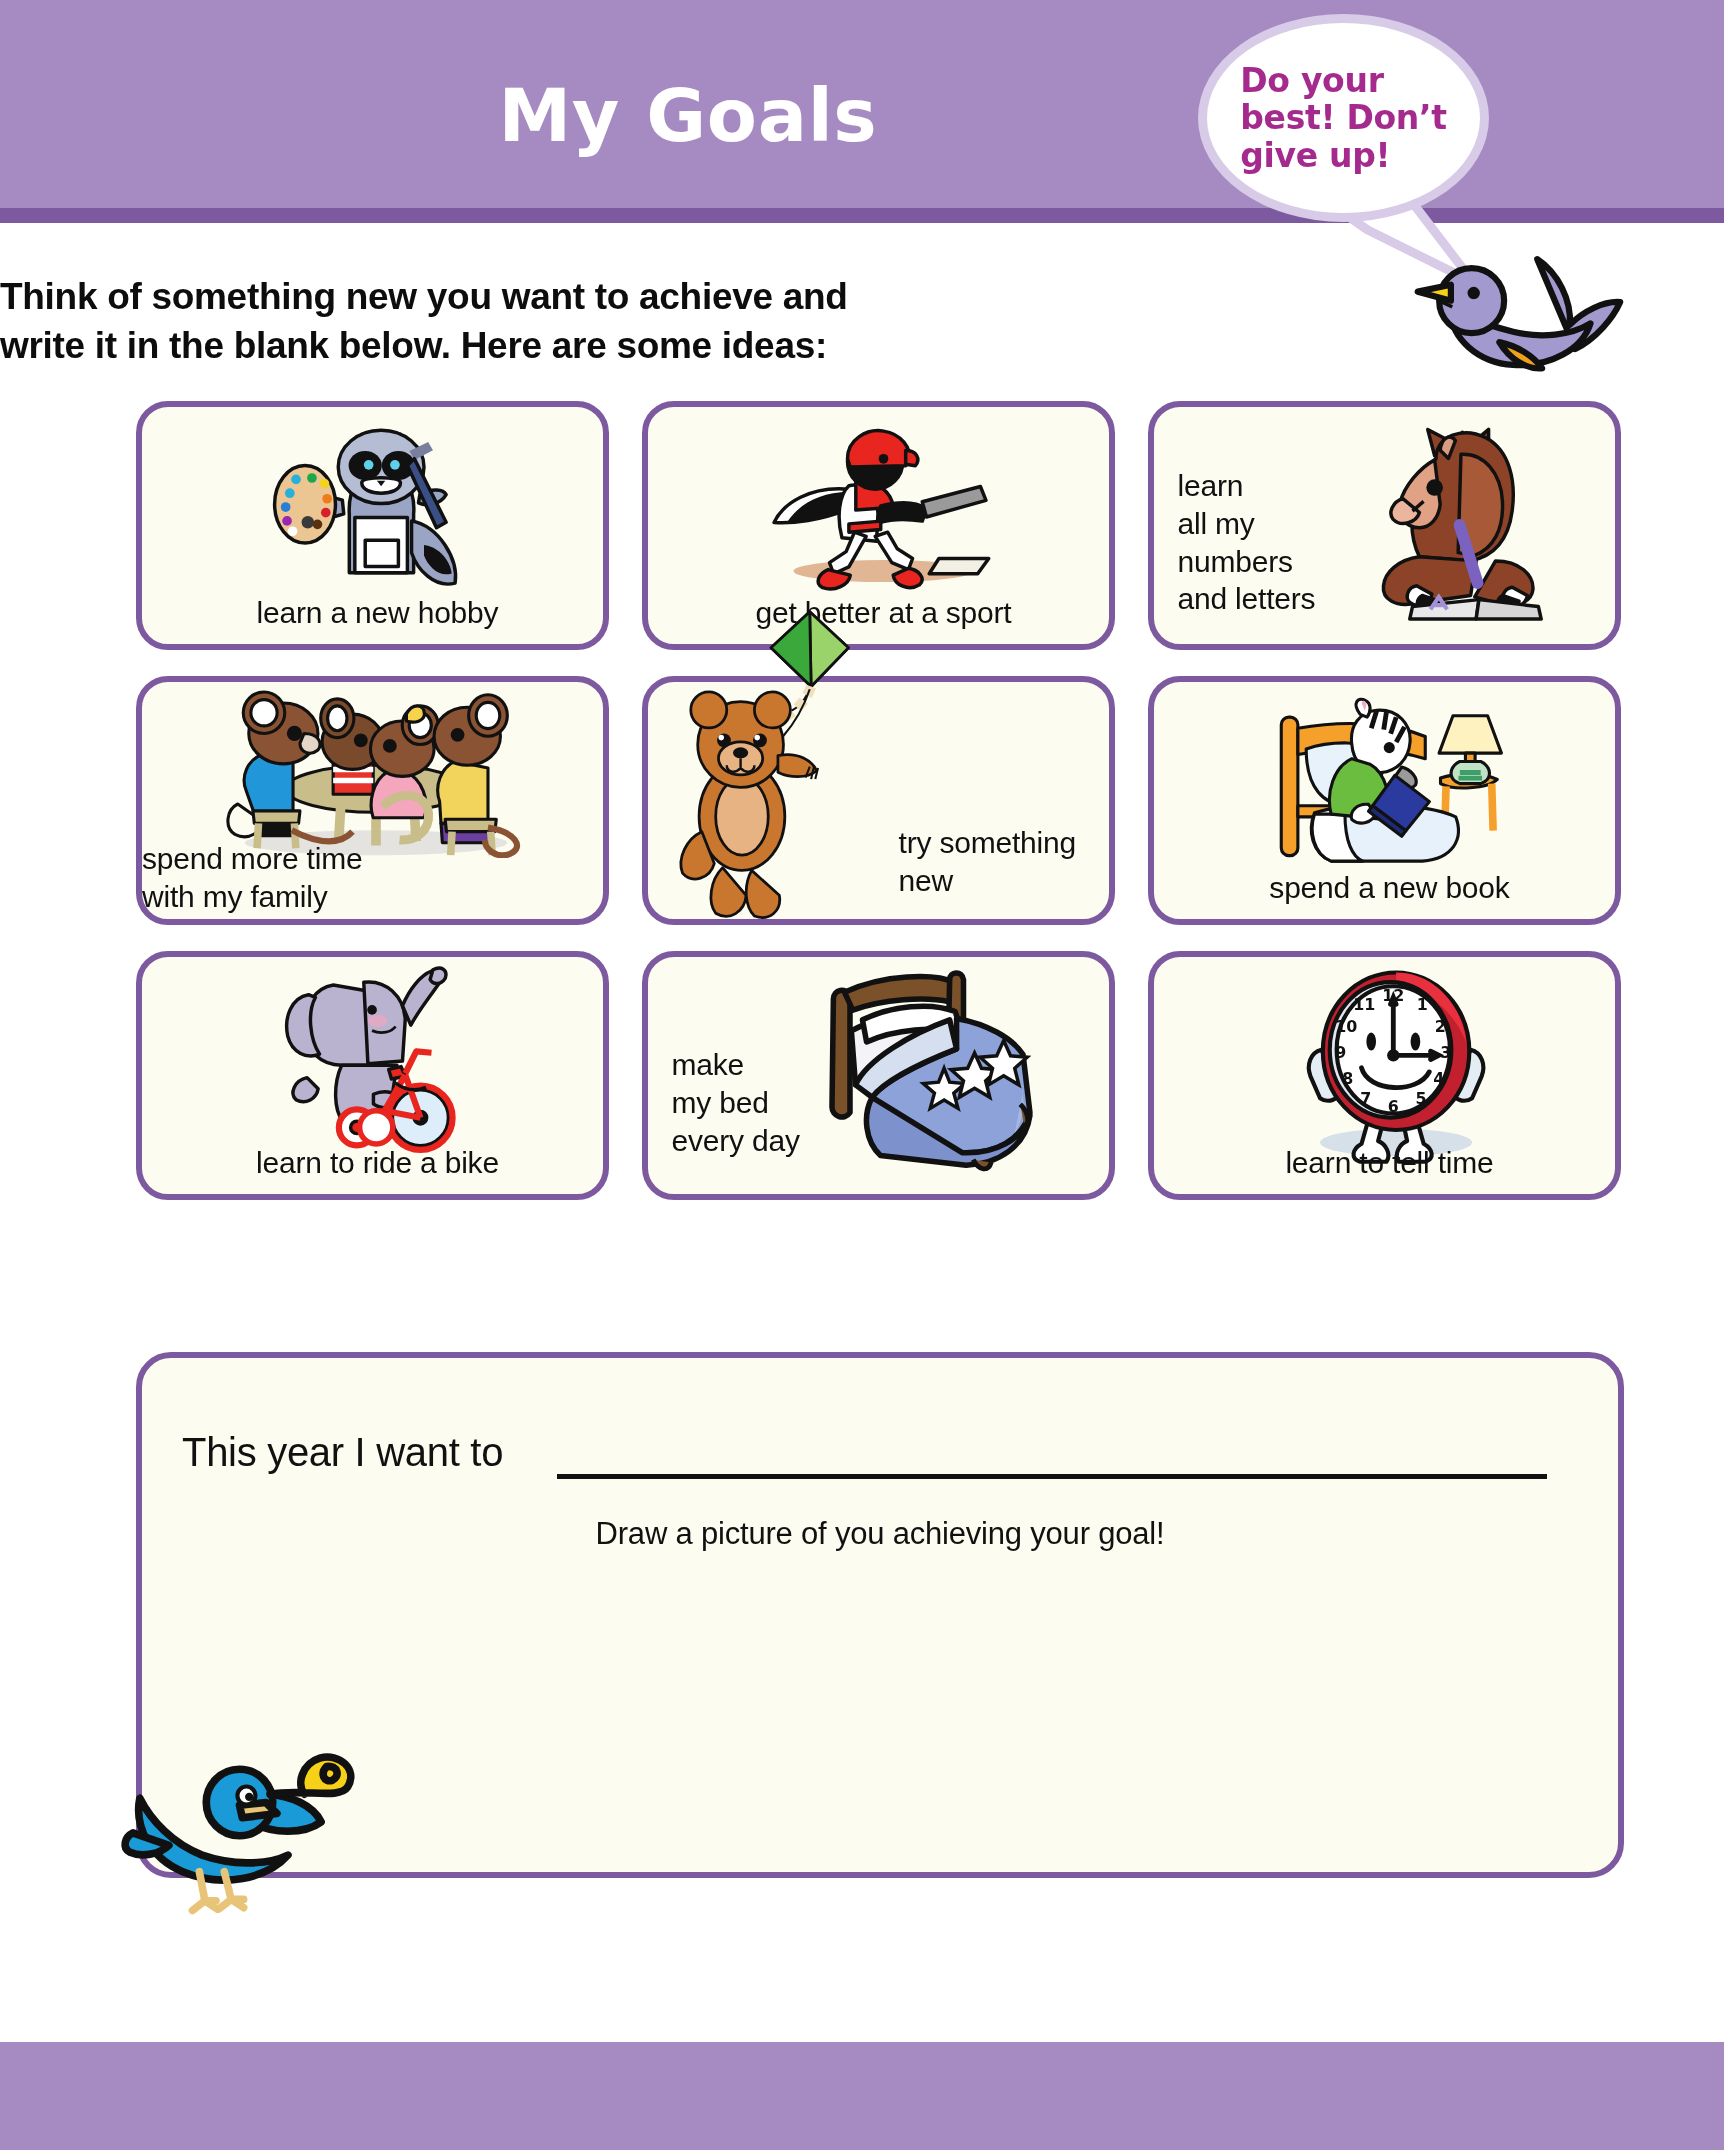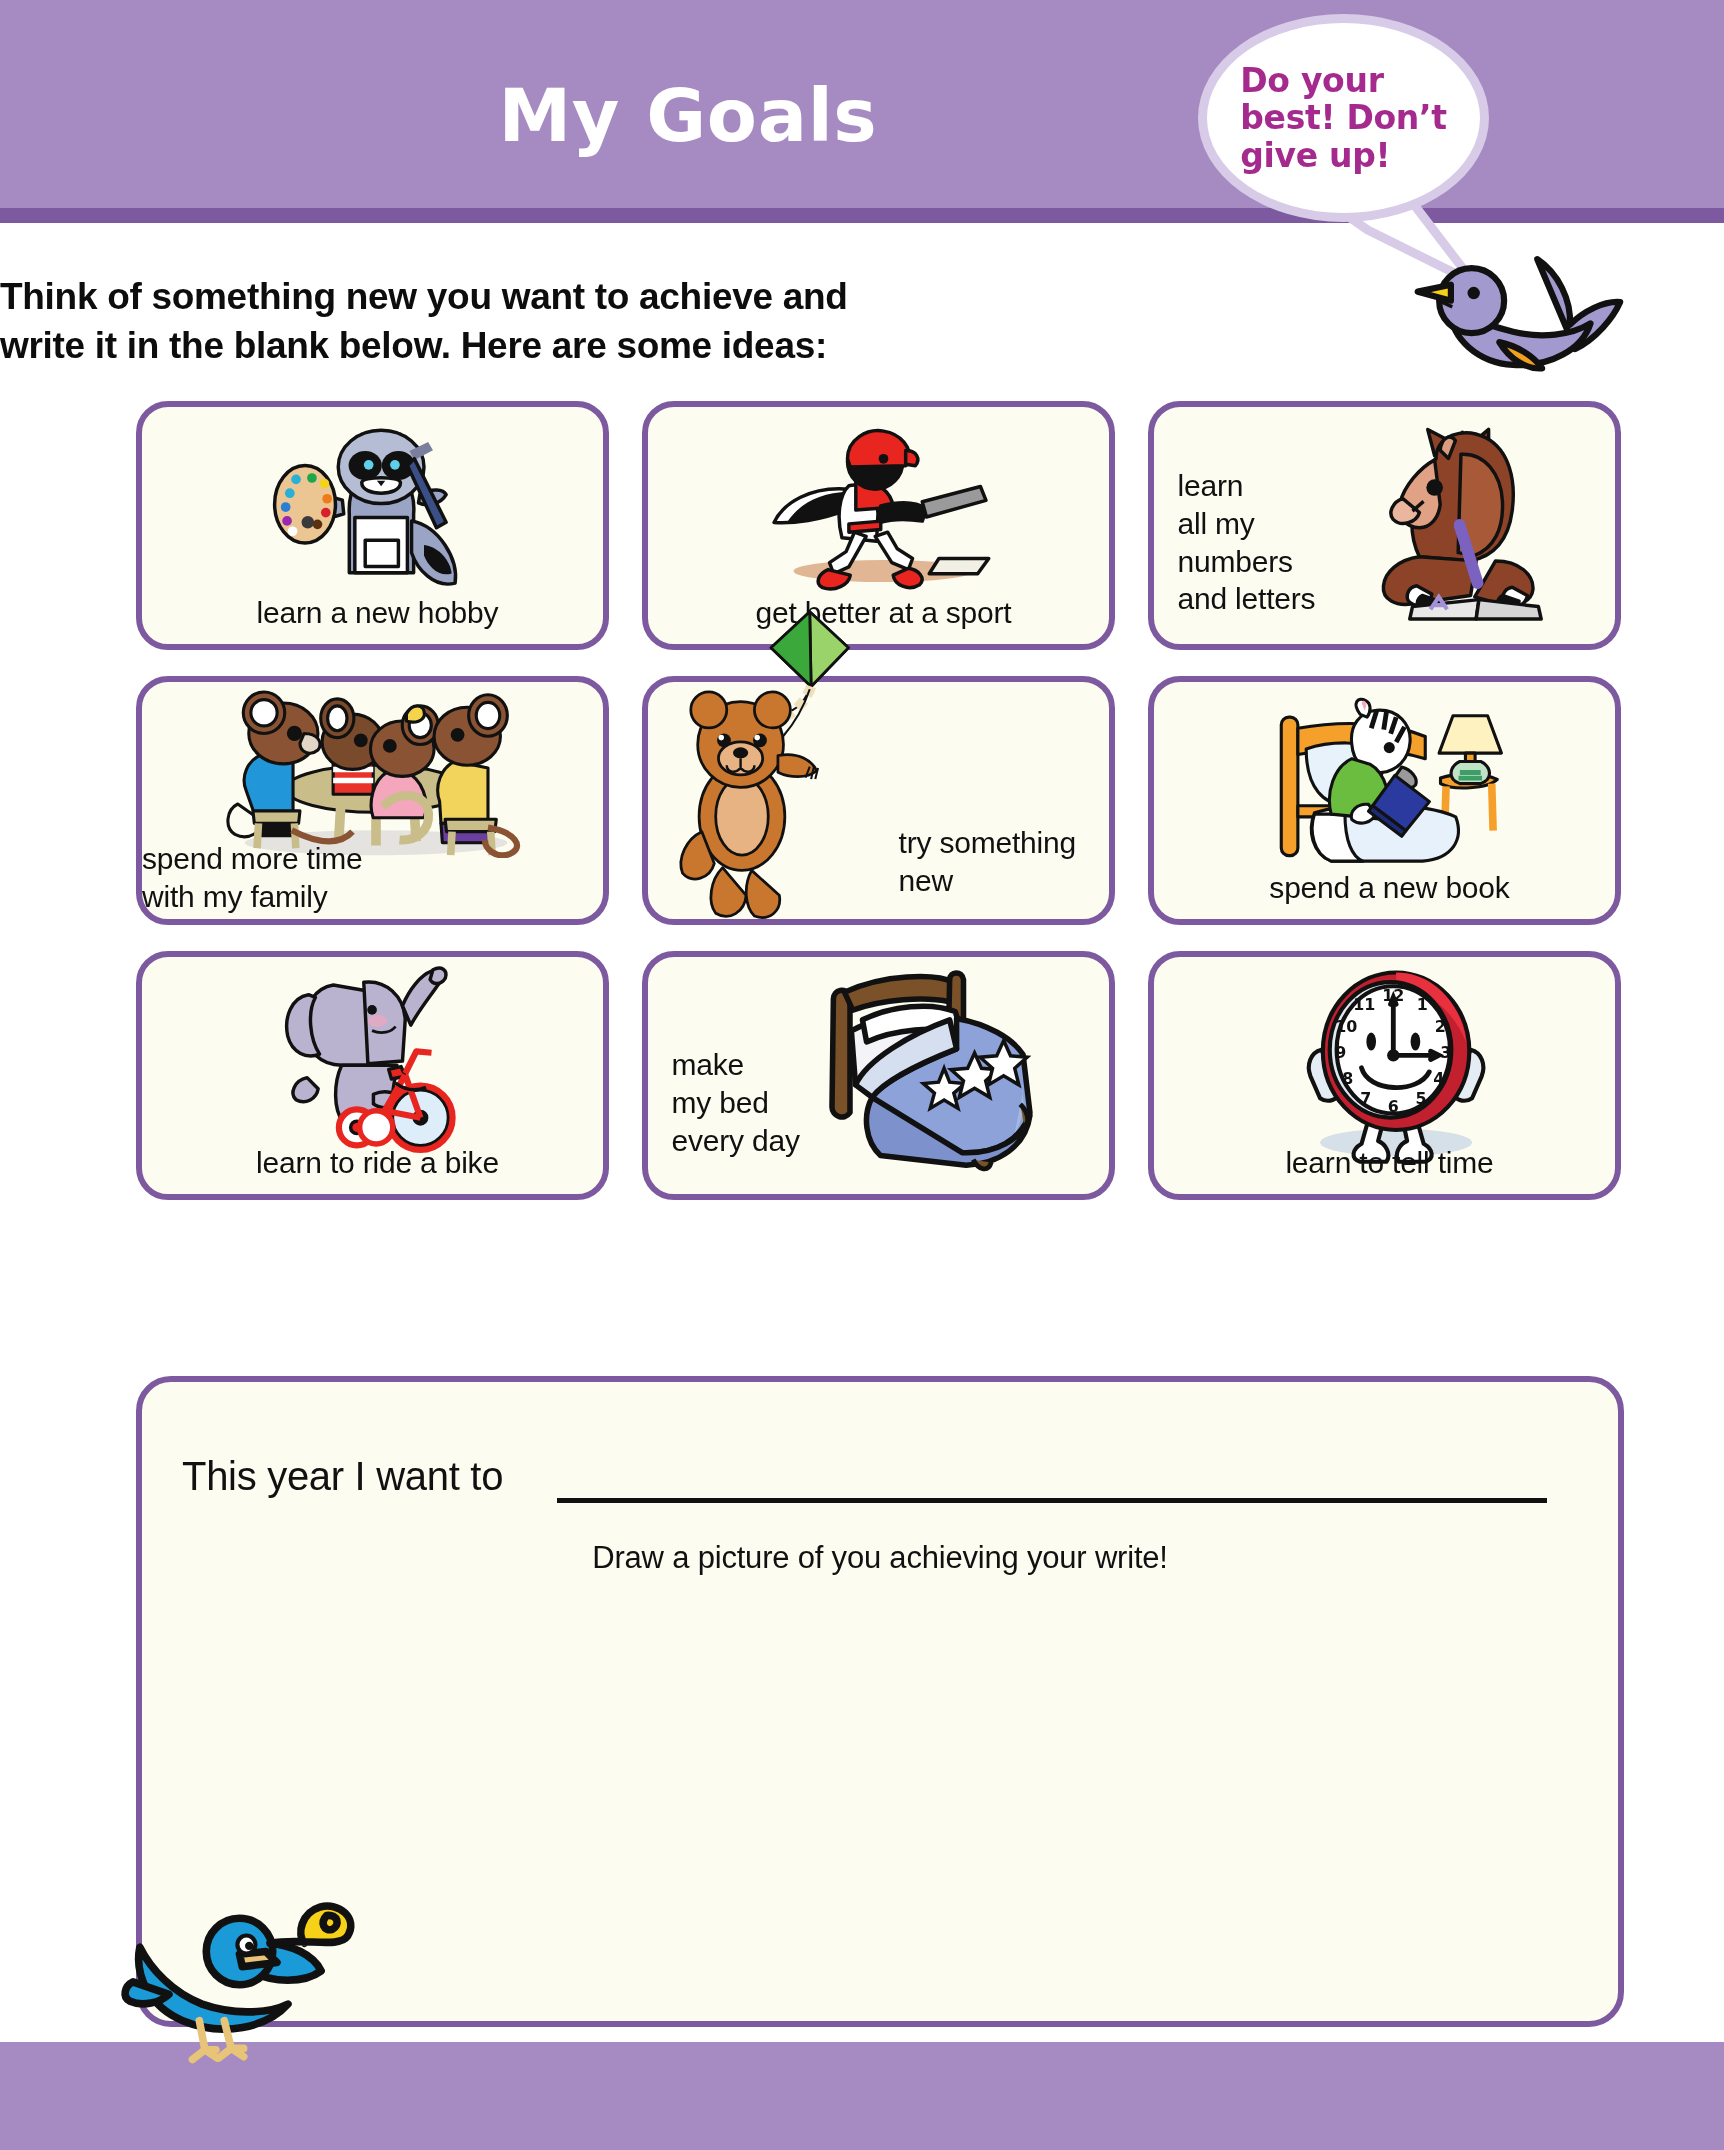--- a/index.html
+++ b/index.html
@@ -90,25 +90,24 @@
   }
   .lbl-bottom { left: 0; right: 0; bottom: 12.5px; text-align: center; padding-left: 10px; }
   .lbl-bottom2 { left: 0; right: 0; bottom: 3px; text-align: left; }
   .lbl-left  { left: 23.5px; top: 60px; text-align: left; }
   .lbl-left-low { left: 23.5px; top: 89px; text-align: left; }
   .lbl-right { right: 33px; bottom: 19.4px; text-align: left; }
 
   
   .panel {
     position: absolute; left: 136px; top: 1352px;
-    width: 1488px; height: 651px;
+    width: 1488px; height: 526px;
     background: #fdfcf0;
     border: 6.2px solid #7d5aa0;
     border-radius: 35px;
-    margin-top: 24px;
   }
   .panel-prompt {
     position: absolute; left: 40px; top: 72px;
     font-size: 40px; font-weight: 500; color: #111;
     letter-spacing: -0.3px;
   }
   .panel-line {
     position: absolute; left: 415px; top: 116px;
     width: 990px; height: 4.8px; background: #111;
   }
@@ -497,21 +496,21 @@
           </svg>
         </div>
         <div class="card-label lbl-bottom">learn to tell time</div>
       </div>
     </div>
   </div>
 
   <div class="panel">
     <div class="panel-prompt">This year I want to</div>
     <div class="panel-line"></div>
-    <div class="panel-sub">Draw a picture of you achieving your write!</div>
+    <div class="panel-sub">Draw a picture of you achieving your goal!</div>
 
     <svg class="blue-bird" width="277" height="180" viewBox="0 0 400 260">
       <g stroke="#111" stroke-width="11" stroke-linejoin="round" stroke-linecap="round">
         <path d="M30 90 C22 130 44 176 92 196 C150 220 214 206 244 172 C212 188 160 186 120 172 C78 156 46 122 30 90Z" fill="#1a9ad6"></path>
         <path d="M214 84 C248 86 280 100 292 124 C268 142 220 142 192 124Z" fill="#1a9ad6"></path>
         <path d="M20 140 C8 146 4 162 16 168 C34 176 60 170 72 158Z" fill="#1a9ad6"></path>
         <circle cx="174" cy="96" r="48" fill="#1a9ad6"></circle>
         <path d="M174 100 L212 96 L228 112 L178 118Z" fill="#e8c478"></path>
         <path d="M218 84 C268 76 318 92 330 74 C346 48 318 24 290 32 C264 40 256 70 268 84" fill="#f7d117"></path>
         <path d="M300 44 C316 42 320 58 308 64 C296 68 290 54 300 44Z" fill="#f7d117"></path>

